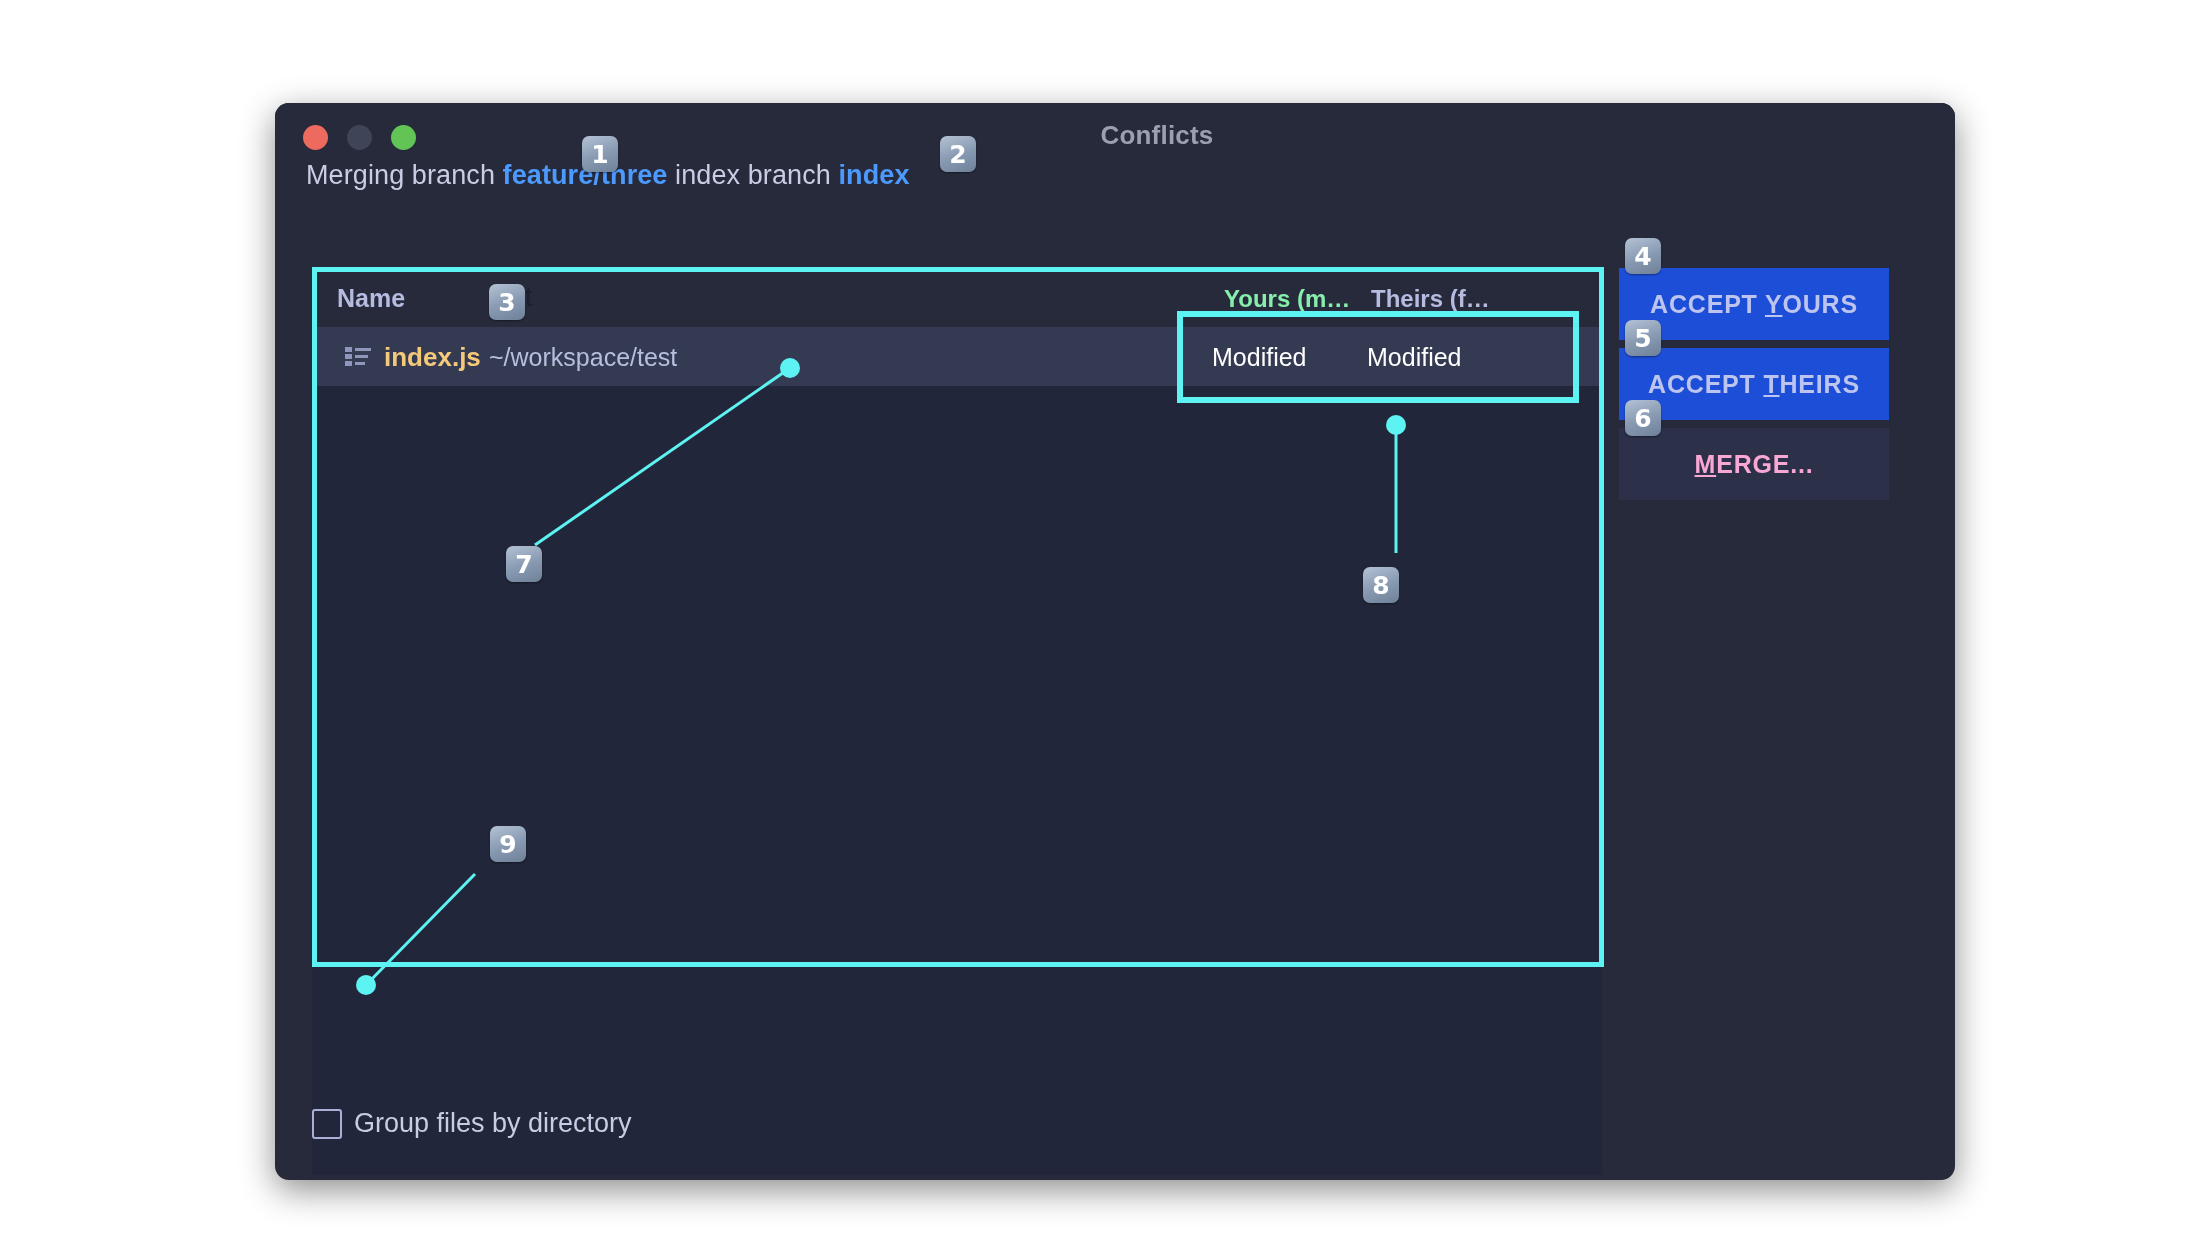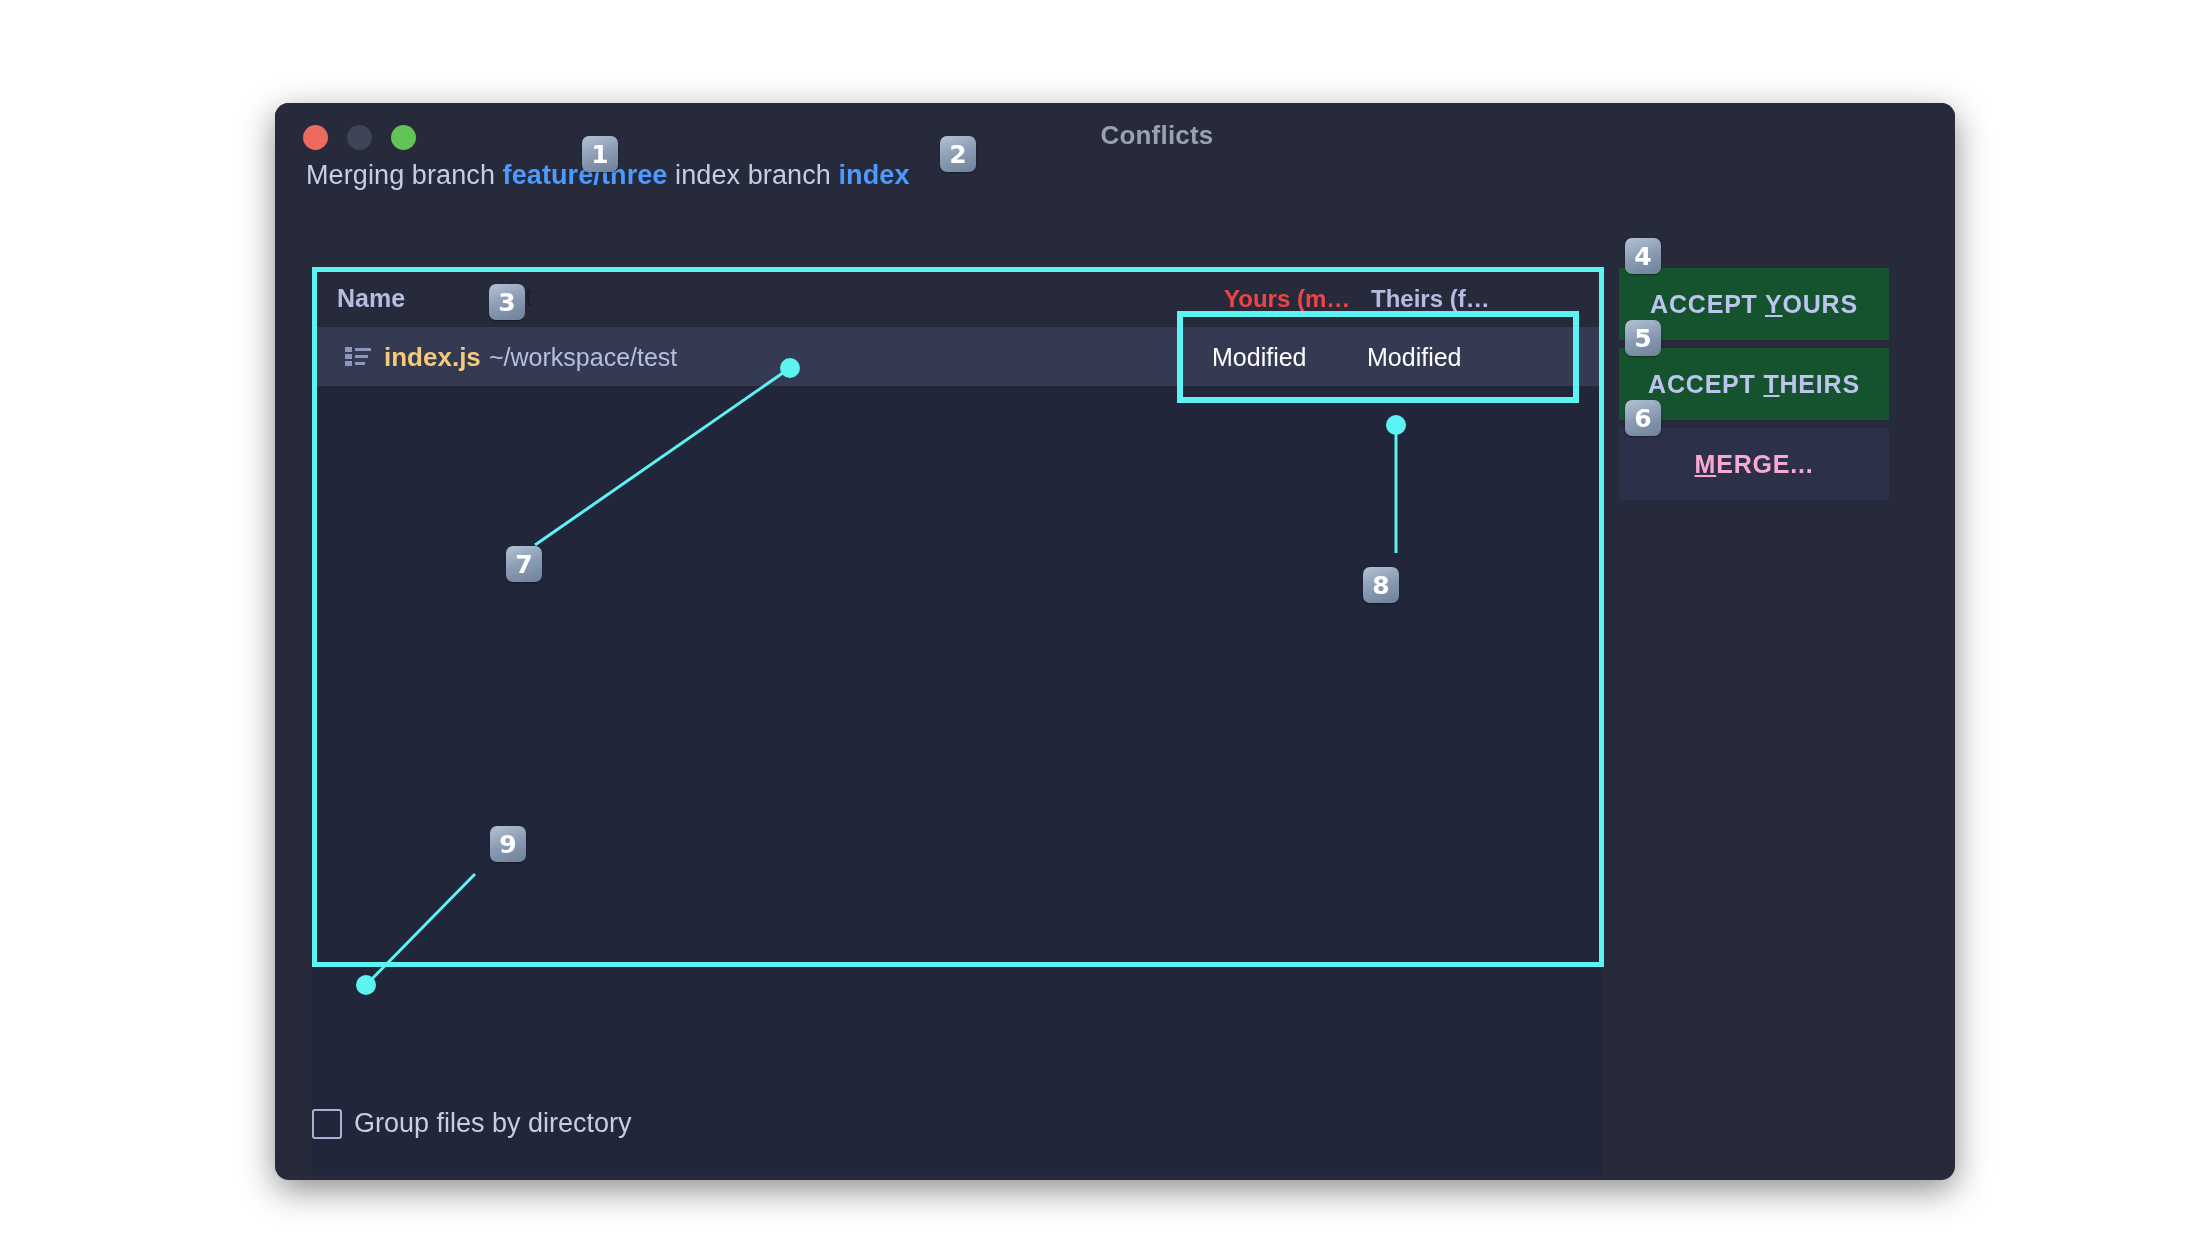--- a/index.html
+++ b/index.html
@@ -96,21 +96,21 @@
     font-size: 25px;
     font-weight: bold;
     color: #b5bce0;
   }
   .col-yours {
     position: absolute;
     left: 912px;
     top: 18px;
     font-size: 24px;
     font-weight: bold;
-    color: #ef4444;
+    color: #86efac;
     white-space: nowrap;
   }
   .col-theirs {
     position: absolute;
     left: 1059px;
     top: 18px;
     font-size: 24px;
     font-weight: bold;
     color: #b5bce0;
     white-space: nowrap;
@@ -179,21 +179,21 @@
     font-size: 27px;
     color: #c8cde6;
   }
 
   
   .side-btn {
     position: absolute;
     left: 1344px;
     width: 270px;
     height: 72px;
-    background: #14532d;
+    background: #1d4ed8;
     display: flex;
     align-items: center;
     justify-content: center;
     font-size: 25px;
     font-weight: bold;
     color: #bcc4ef;
     letter-spacing: 0.8px;
   }
   #btn-accept-yours { top: 165px; }
   #btn-accept-theirs { top: 245px; }

